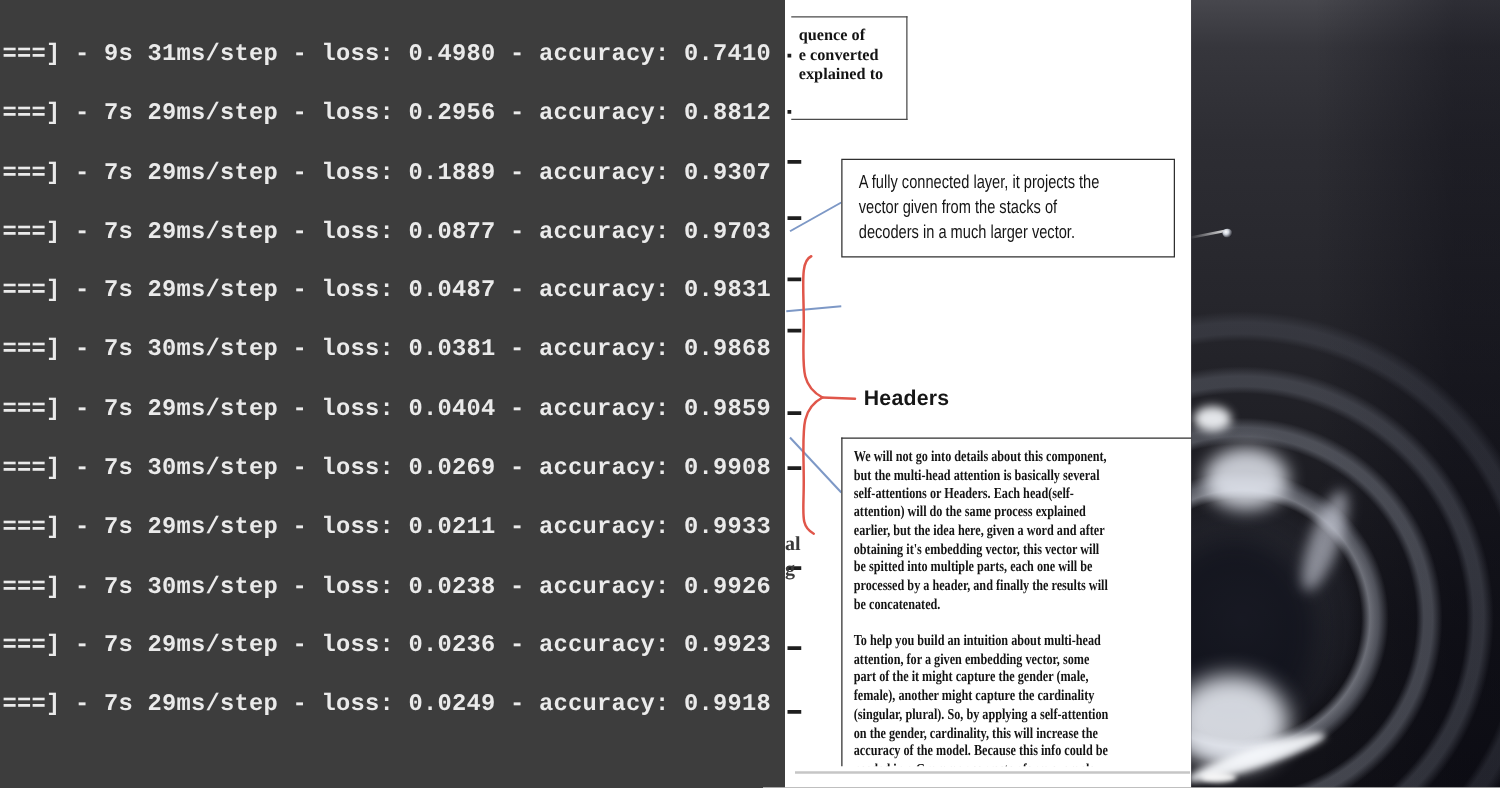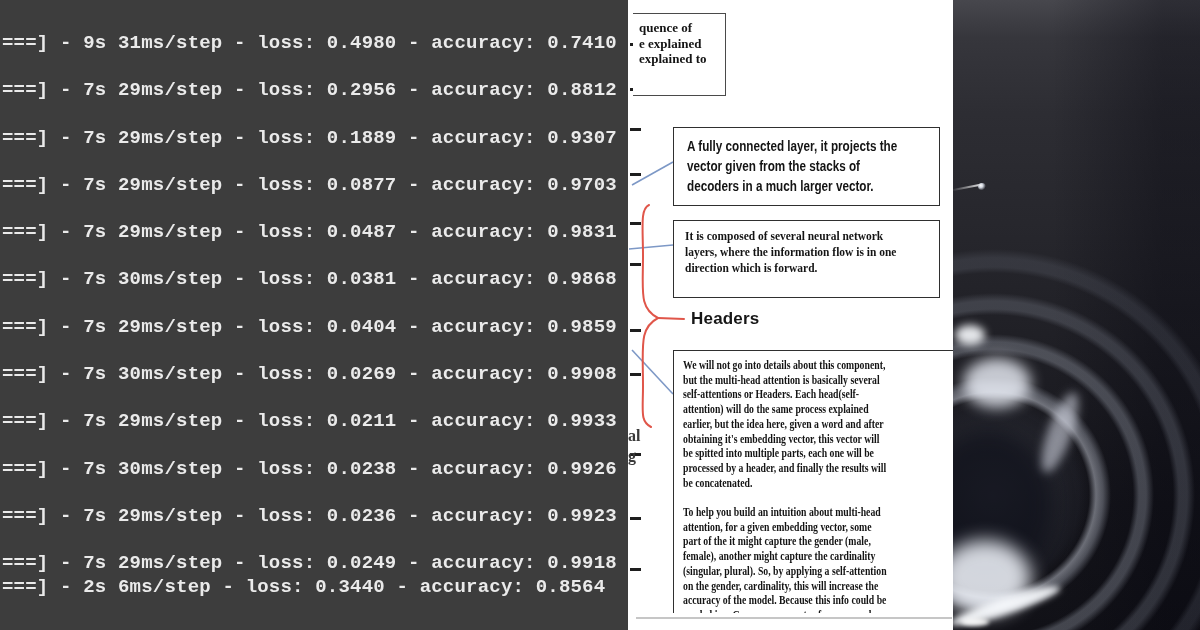--- a/index.html
+++ b/index.html
@@ -23,21 +23,21 @@
   .middle{position:absolute;left:628px;top:0;width:325px;height:630px;background:#fff;overflow:hidden;}
   .mid-svg{position:absolute;left:0;top:0;width:325px;height:630px;}
   .blue-line{stroke:var(--connector_blue);stroke-width:1.6;fill:none;}
   .red-brace{stroke:var(--brace_red);stroke-width:2;fill:none;stroke-linecap:round;}
   .tick{position:absolute;left:2px;width:11px;height:3px;background:#1e1e1e;}
   .box{position:absolute;border:1.6px solid var(--box_border);background:#fff;color:var(--text_dark);overflow:hidden;}
   .ln{display:block;white-space:nowrap;transform-origin:left center;}
   .box1{left:5px;top:13px;width:93px;height:83px;border-left:none;border-color:#4a4a4a;
     padding:6px 0 0 6px;font-family:Liberation Serif, serif;font-weight:700;font-size:13px;line-height:15.5px;}
   .box2{left:45px;top:127px;width:267px;height:79px;padding:8px 0 0 13px;
-    font-family:"Liberation Sans",sans-serif;font-weight:700;font-size:15px;line-height:20px;}
+    font-family:"Liberation Sans",sans-serif;font-weight:400;font-size:15px;line-height:20px;}
   .box2 .ln{transform:scaleX(.78);}
   .box3{left:45px;top:220px;width:267px;height:78px;padding:7px 0 0 11px;
     font-family:"Liberation Serif",serif;font-weight:700;font-size:13.5px;line-height:16px;}
   .box3 .ln{transform:scaleX(.85);}
   .box4{left:45px;top:350px;width:312px;height:263px;border-bottom:none;padding:7px 0 0 9px;
     font-family:"Liberation Serif",serif;font-weight:700;font-size:12.2px;line-height:14.7px;}
   .box4 .ln{transform:scaleX(.80);}
   .para-gap{height:14.7px;}
   .decoder{position:absolute;left:63px;top:309px;font-family:"Liberation Sans",sans-serif;
     font-weight:700;font-size:17px;color:#161616;letter-spacing:.2px;}
@@ -82,21 +82,20 @@
     <div class="tline">===] - 7s 29ms/step - loss: 0.1889 - accuracy: 0.9307 -</div>
     <div class="tline">===] - 7s 29ms/step - loss: 0.0877 - accuracy: 0.9703 -</div>
     <div class="tline">===] - 7s 29ms/step - loss: 0.0487 - accuracy: 0.9831 -</div>
     <div class="tline">===] - 7s 30ms/step - loss: 0.0381 - accuracy: 0.9868 -</div>
     <div class="tline">===] - 7s 29ms/step - loss: 0.0404 - accuracy: 0.9859 -</div>
     <div class="tline">===] - 7s 30ms/step - loss: 0.0269 - accuracy: 0.9908 -</div>
     <div class="tline">===] - 7s 29ms/step - loss: 0.0211 - accuracy: 0.9933 -</div>
     <div class="tline">===] - 7s 30ms/step - loss: 0.0238 - accuracy: 0.9926 -</div>
     <div class="tline">===] - 7s 29ms/step - loss: 0.0236 - accuracy: 0.9923 -</div>
     <div class="tline">===] - 7s 29ms/step - loss: 0.0249 - accuracy: 0.9918 -</div>
-    <div class="tline last">===] - 2s 6ms/step - loss: 0.3440 - accuracy: 0.8564</div>
   </div>
 
   <div class="middle">
 
     <svg class="mid-svg" viewBox="0 0 325 630">
       <path class="blue-line" d="M4,185 L45,162"></path>
       <path class="blue-line" d="M1,249 L45,245"></path>
       <path class="blue-line" d="M4,350 L45,394"></path>
       <path class="red-brace" d="M21,205 C12,209 15,228 15,256 C15,292 11,308 30,318 C11,328 15,346 15,386 C15,412 12,421 23,427"></path>
       <path class="red-brace" d="M30,318 L56,319"></path>
@@ -109,35 +108,30 @@
     <i class="tick" style="top:222px"></i>
     <i class="tick" style="top:263px"></i>
     <i class="tick" style="top:329px"></i>
     <i class="tick" style="top:373px"></i>
     <i class="tick" style="top:453px"></i>
     <i class="tick" style="top:517px"></i>
     <i class="tick" style="top:568px"></i>
 
     <div class="box box1">
         <span class="ln">quence of</span>
-        <span class="ln">e explained</span>
+        <span class="ln">e converted</span>
         <span class="ln">explained to</span>
       </div>
 
     <div class="box box2">
         <span class="ln">A fully connected layer, it projects the</span>
         <span class="ln">vector given from the stacks of</span>
         <span class="ln">decoders in a much larger vector.</span>
       </div>
 
-    <div class="box box3">
-        <span class="ln">It is composed of several neural network</span>
-        <span class="ln">layers, where the information flow is in one</span>
-        <span class="ln">direction which is forward.</span>
-      </div>
 
     <div class="decoder">Headers</div>
 
     <div class="box box4">
       <div>
           <span class="ln">We will not go into details about this component,</span>
           <span class="ln">but the multi-head attention is basically several</span>
           <span class="ln">self-attentions or Headers. Each head(self-</span>
           <span class="ln">attention) will do the same process explained</span>
           <span class="ln">earlier, but the idea here, given a word and after</span>

